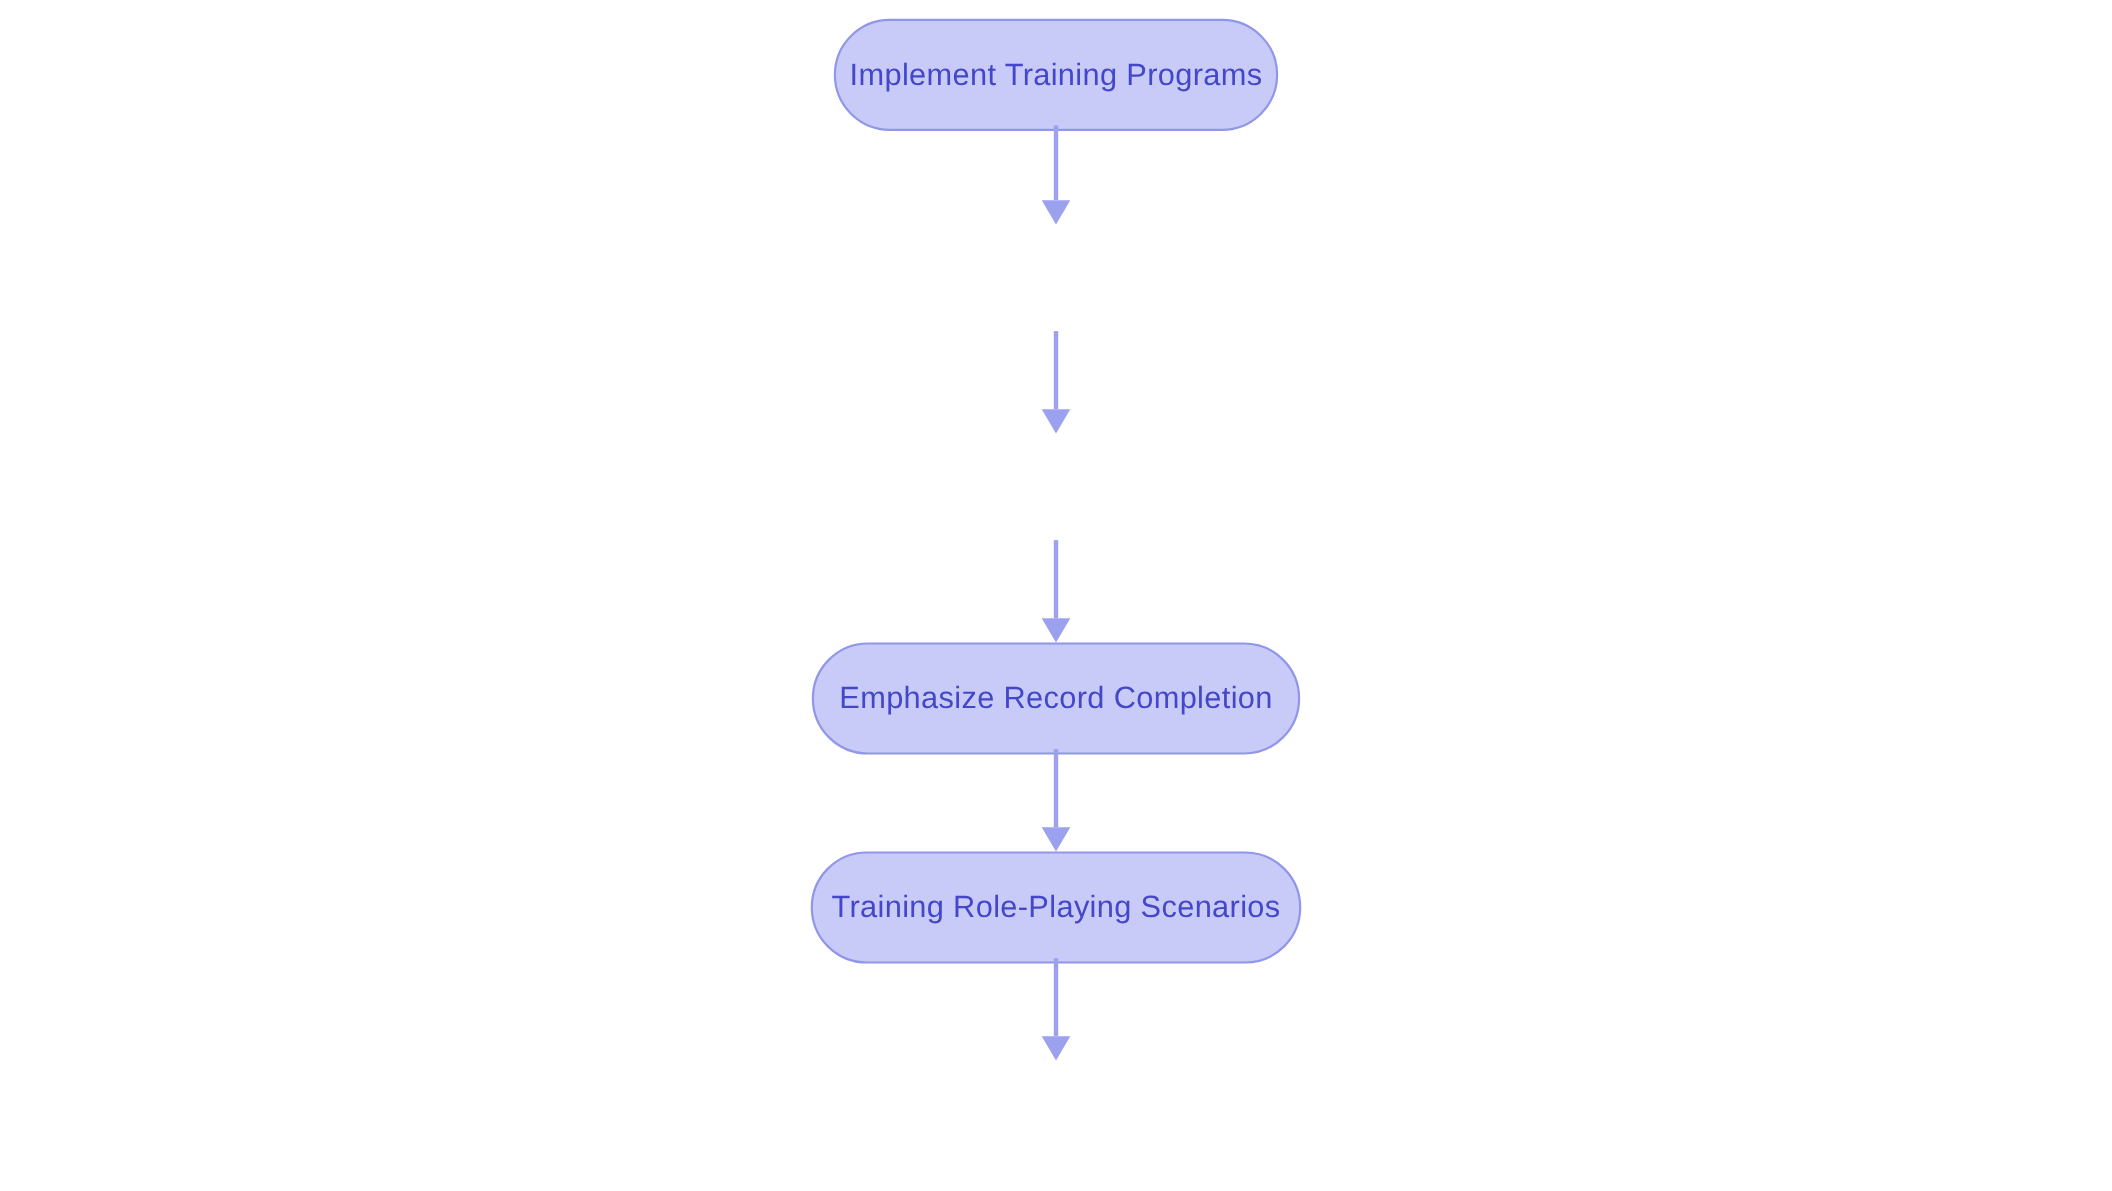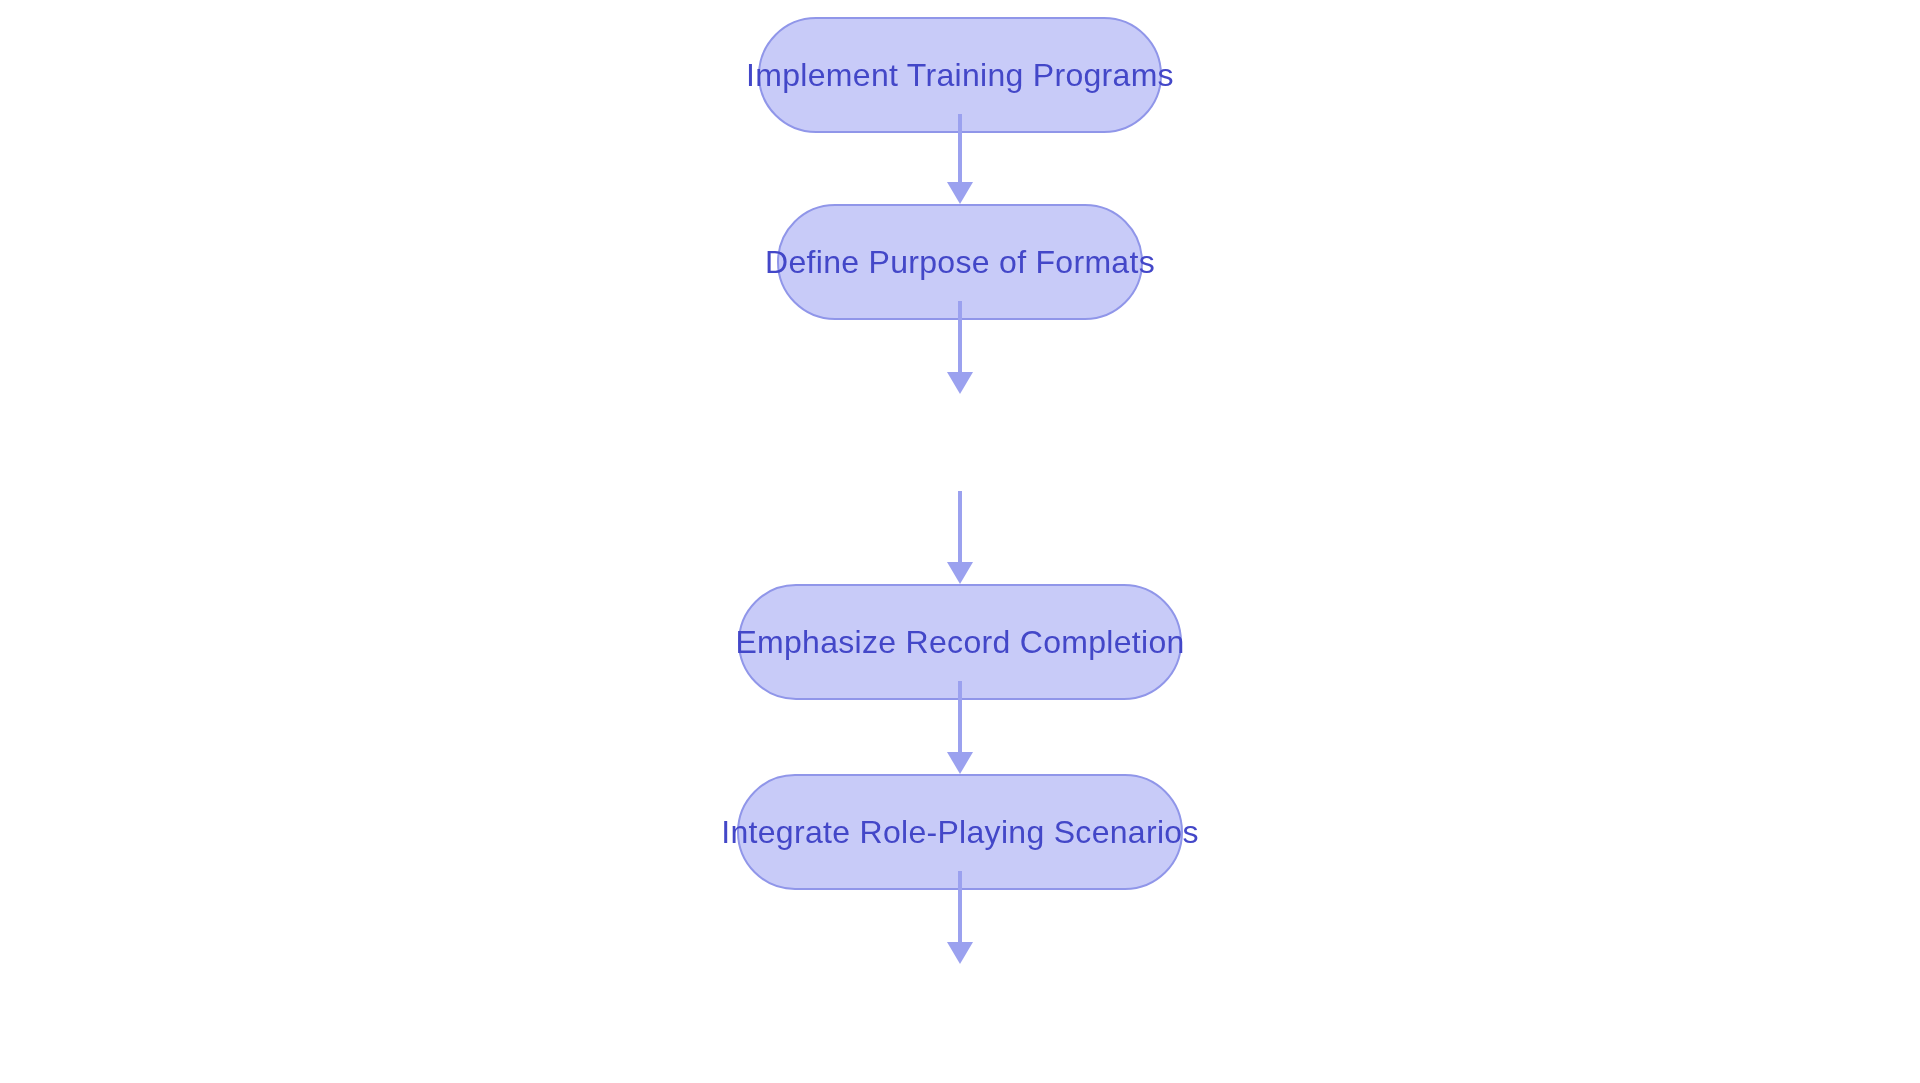--- a/index.html
+++ b/index.html
@@ -18,29 +18,29 @@
     position: relative;
     width: 1920px;
     height: 1083px;
     background: var(--background);
     overflow: hidden;
   }
   .node {
     position: absolute;
     left: 50%;
     transform: translateX(-50%);
-    height: 116px;
+    height: 102px;
     background: var(--node-fill);
     border: 2px solid var(--node-border);
     border-radius: 999px;
     display: flex;
     align-items: center;
     justify-content: center;
     color: var(--node-text);
-    font-size: 32px;
+    font-size: 28px;
     font-weight: 500;
     letter-spacing: 0.3px;
     white-space: nowrap;
     text-align: center;
   }
   .arrow {
     position: absolute;
     left: 50%;
     transform: translateX(-50%);
     display: flex;
@@ -79,23 +79,20 @@
 
   <div class="node n1">
     <span>Implement Training Programs</span>
   </div>
 
   <div class="arrow a1">
     <div class="line"></div>
     <div class="head"></div>
   </div>
 
-  <div class="node n2">
-    <span>Define Purpose of Formats</span>
-  </div>
 
   <div class="arrow a2">
     <div class="line"></div>
     <div class="head"></div>
   </div>
 
 
   <div class="arrow a3">
     <div class="line"></div>
     <div class="head"></div>
@@ -104,21 +101,21 @@
   <div class="node n4">
     <span>Emphasize Record Completion</span>
   </div>
 
   <div class="arrow a4">
     <div class="line"></div>
     <div class="head"></div>
   </div>
 
   <div class="node n5">
-    <span>Integrate Role-Playing Scenarios</span>
+    <span>Training Role-Playing Scenarios</span>
   </div>
 
   <div class="arrow a5">
     <div class="line"></div>
     <div class="head"></div>
   </div>
 
 
 </div>
 

